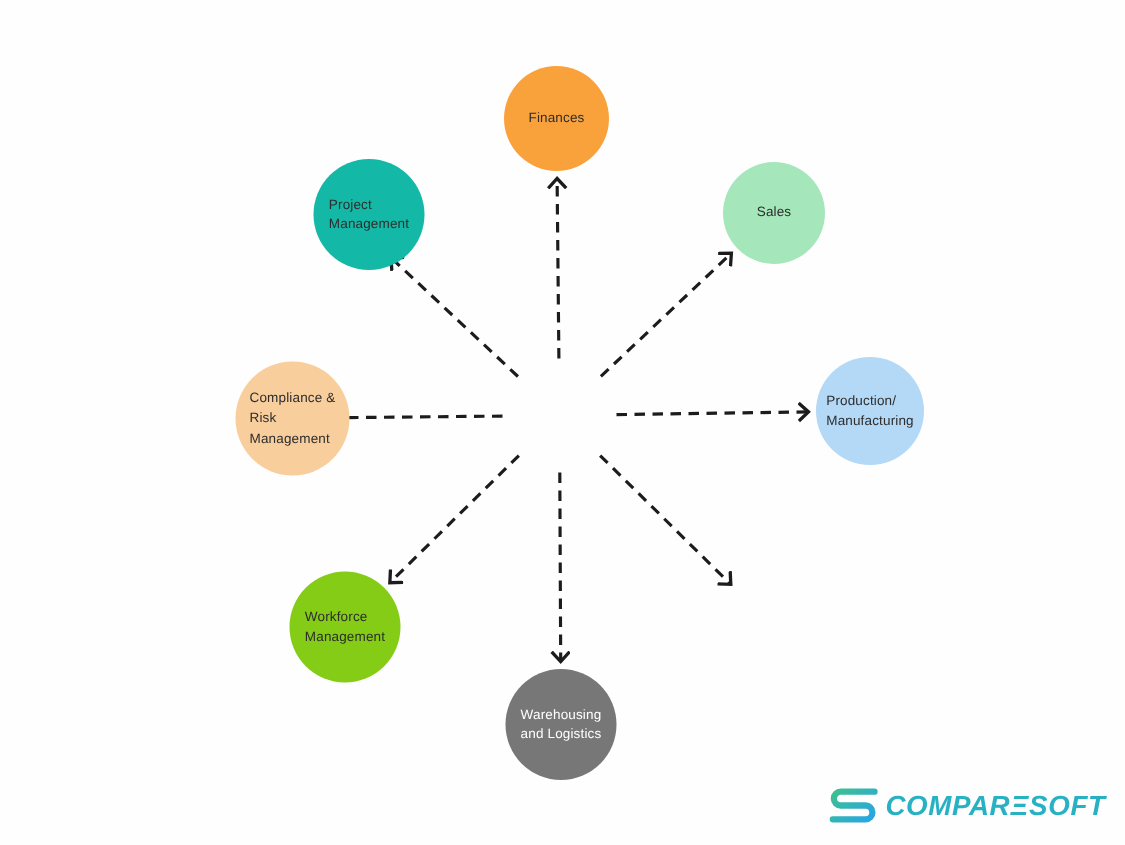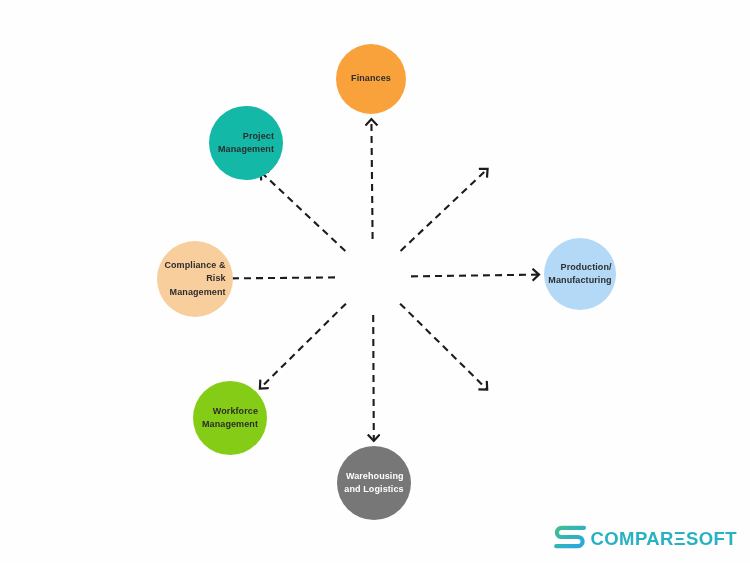--- a/index.html
+++ b/index.html
@@ -9,32 +9,32 @@
     font-family: "Liberation Sans", sans-serif;
     overflow: hidden;
     position: relative;
   }
   .canvas { position: absolute; left: 0; top: 0; width: 750px; height: 563px; }
   svg.arrows { position: absolute; left: 0; top: 0; }
   .node {
     position: absolute;
     border-radius: 50%;
     display: flex; align-items: center; justify-content: center;
-    text-align: right;
-    font-weight: bold;
+    text-align: left;
+    font-weight: normal;
     font-size: 9px;
     line-height: 1.5;
     white-space: pre-line;
     box-sizing: border-box;
     padding: 4px;
     letter-spacing: 0.1px;
   }
   .logo {
     position: absolute; right: 13px; bottom: 13px;
-    display: flex; align-items: flex-end; gap: 2px;
+    display: flex; align-items: center; gap: 2px; font-style: italic;
   }
   .logo-text {
     font-weight: bold;
     font-size: 18.5px;
     letter-spacing: 0.4px;
     color: #28b1c3;
   }
 </style>
 </head>
 <body>
@@ -62,20 +62,21 @@
         <linearGradient id="lg" x1="0" y1="0" x2="1" y2="0.8">
           <stop offset="0" stop-color="#3ec08f"></stop>
           <stop offset="1" stop-color="#2aa7df"></stop>
         </linearGradient>
       </defs>
       <path d="M33,4.8 H10.5 A4.6,4.6 0 0 0 10.5,14 H27 A4.6,4.6 0 0 1 27,23.2 H5.2" fill="none" stroke="url(#lg)" stroke-width="4.2" stroke-linecap="round"></path>
     </svg>
     <span class="logo-text">COMPARΞSOFT</span>
   </div>
 <div class="node" style="left: 336px; top: 44px; width: 70px; height: 70px; background: rgb(249, 162, 60); color: rgb(45, 45, 45);">Finances</div>
+    <div class="node" style="left: 482px; top: 108px; width: 68px; height: 68px; background: rgb(165, 231, 186); color: rgb(45, 45, 45);">Sales</div>
     <div class="node" style="left: 544px; top: 238px; width: 72px; height: 72px; background: rgb(179, 217, 247); color: rgb(45, 45, 45);">Production/
 Manufacturing</div>
     <div class="node" style="left: 337px; top: 446px; width: 74px; height: 74px; background: rgb(119, 119, 119); color: rgb(255, 255, 255);">Warehousing
 and Logistics</div>
     <div class="node" style="left: 193px; top: 381px; width: 74px; height: 74px; background: #84cc16; color: rgb(45, 45, 45);">Workforce
 Management</div>
     <div class="node" style="left: 129px; top: 241px; width: 76px; height: 76px; background: rgb(248, 206, 157); color: rgb(45, 45, 45); margin-left: 28px;">Compliance &amp;
 Risk
 Management</div>
     <div class="node" style="left: 209px; top: 106px; width: 74px; height: 74px; background: #14b8a6; color: rgb(45, 45, 45);">Project

